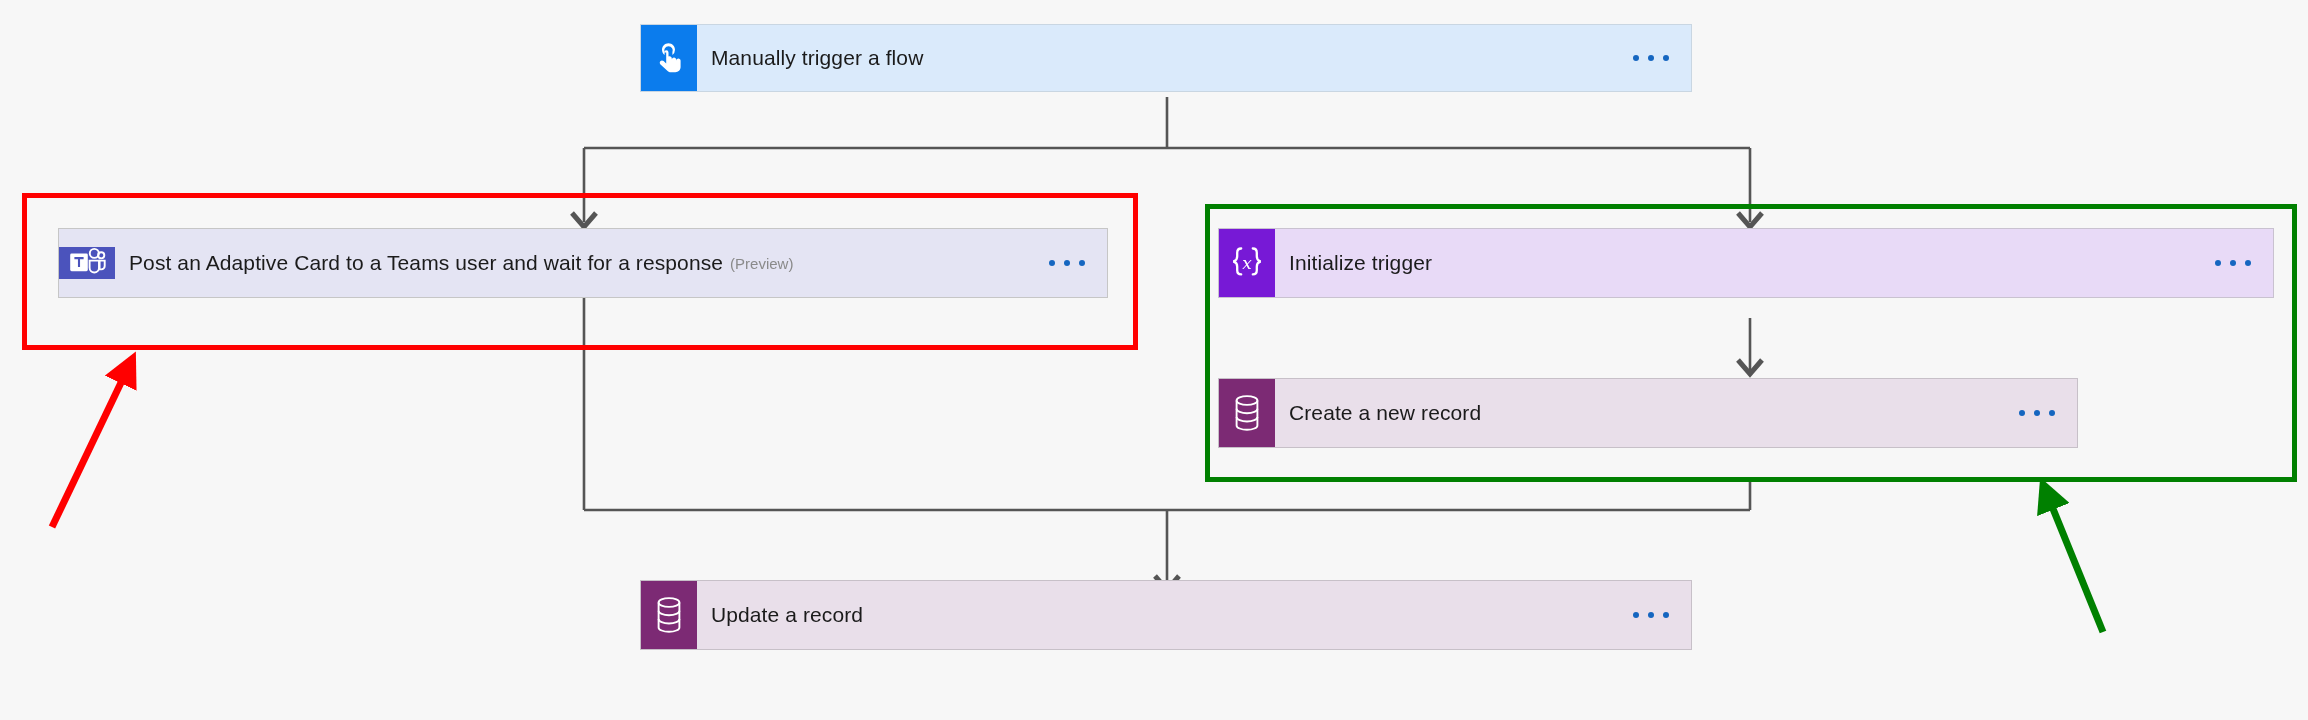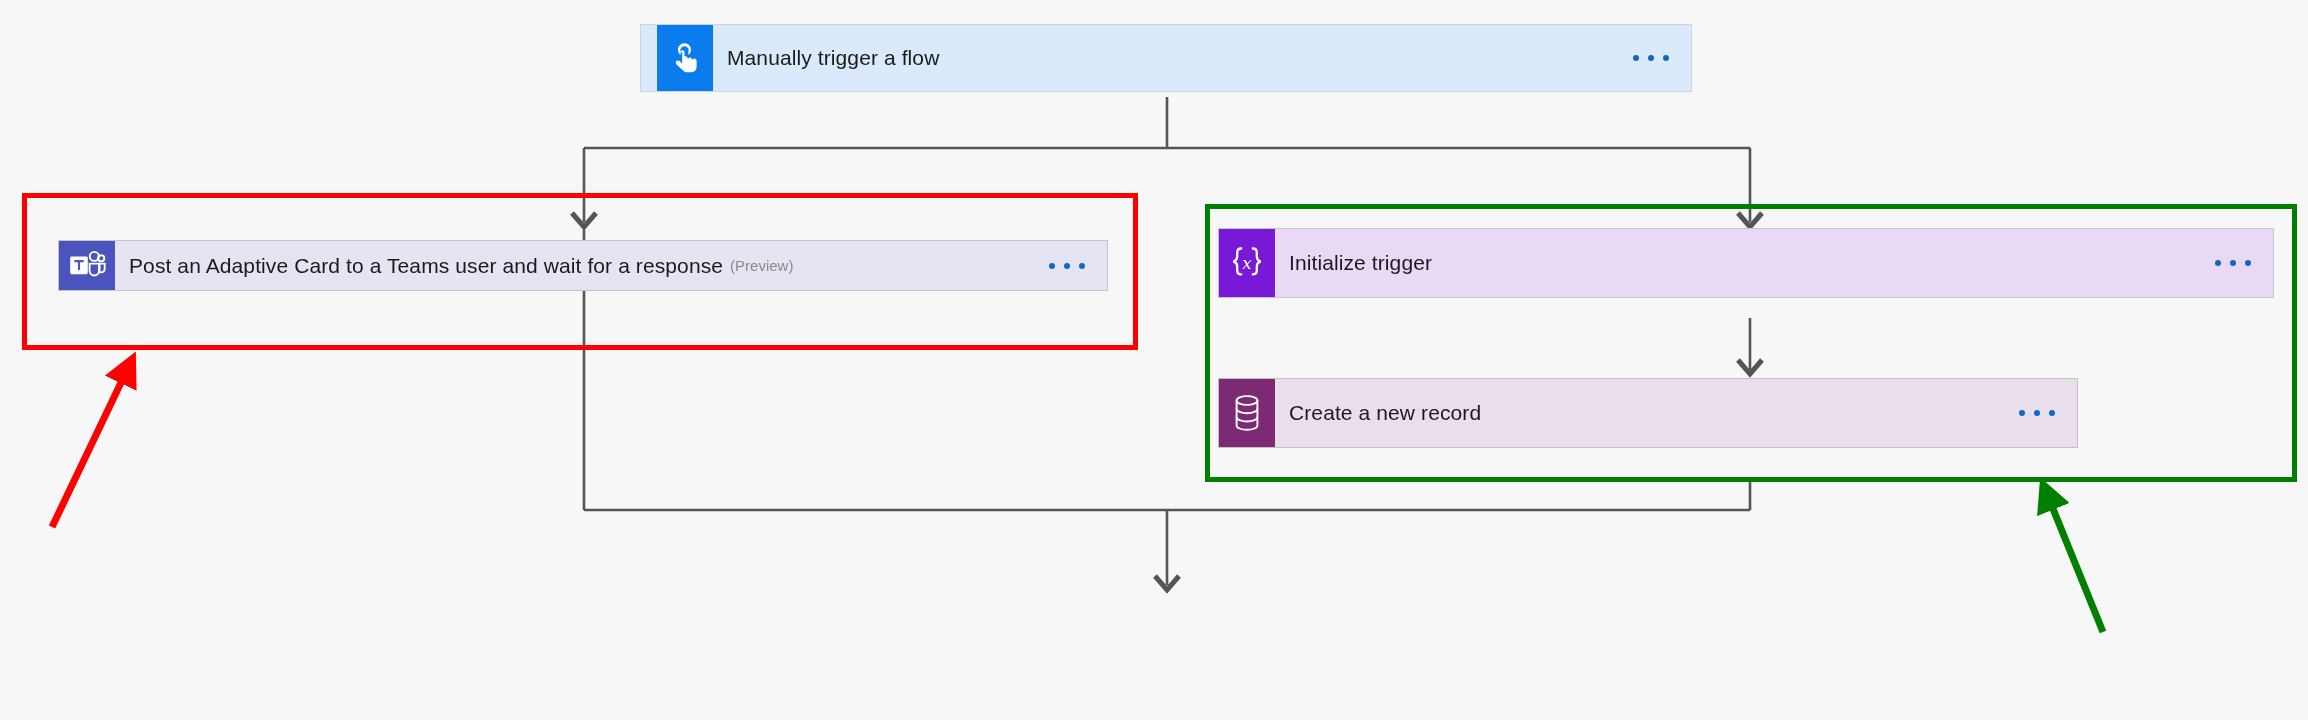--- a/index.html
+++ b/index.html
@@ -71,21 +71,21 @@
   }
   .node-ellipsis i {
     display: block;
     width: 6px;
     height: 6px;
     border-radius: 50%;
     background: #1566c0;
   }
 
   
-  .node.trigger        { background: #daeafb; border-color: #c9d6e2; padding-left: 16px; }
+  .node.trigger        { background: #daeafb; border-color: #c9d6e2; }
   .node.trigger .node-icon  { background: #0b7ced; }
   .node.teams          { background: #e4e4f3; border-color: #c6c6c6; }
   .node.teams .node-icon    { background: #4b53bc; }
   .node.variable       { background: #e8daf7; border-color: #c9c2d0; }
   .node.variable .node-icon { background: #7719d6; }
   .node.record         { background: #e9dfea; border-color: #c7c0c8; }
   .node.record .node-icon   { background: #7c2a74; }
 
   
   .annot-box {
@@ -150,21 +150,21 @@
     <div class="node-body">
       <span class="node-title">Manually trigger a flow</span>
     </div>
     <div class="node-ellipsis">
       <i></i>
       <i></i>
       <i></i>
     </div>
   </div>
 
-  <div class="node teams" style="left:58px; top:240px; width:1050px; height:51px;">
+  <div class="node teams" style="left:58px; top:228px; width:1050px; height:70px;align-items:center;">
     <div class="node-icon">
       <svg width="38" height="32" viewBox="0 0 38 32" xmlns="http://www.w3.org/2000/svg">
         <circle cx="26.3" cy="6.4" r="4.5" fill="none" stroke="#ffffff" stroke-width="1.9"></circle>
         <circle cx="33.2" cy="8.3" r="3.1" fill="none" stroke="#ffffff" stroke-width="1.9"></circle>
         <path d="M21.6 13.6h9.4v7.2a4.7 4.7 0 0 1-4.7 4.7 4.7 4.7 0 0 1-4.7-4.7z" fill="none" stroke="#ffffff" stroke-width="1.9"></path>
         <path d="M31.6 13.6h5.1v5.5a3.3 3.3 0 0 1-3.3 3.3h-1.8z" fill="none" stroke="#ffffff" stroke-width="1.9"></path>
         <rect x="2.2" y="6.6" width="17.6" height="17.6" rx="1.4" fill="#ffffff"></rect>
         <path d="M6.4 11.1h9.2M11 11.1v8.9" stroke="#4b53bc" stroke-width="2.1" fill="none"></path>
       </svg>
     </div>
@@ -211,20 +211,40 @@
     <div class="node-body">
       <span class="node-title">Create a new record</span>
     </div>
     <div class="node-ellipsis">
       <i></i>
       <i></i>
       <i></i>
     </div>
   </div>
 
+  <div class="node record" style="left:640px; top:580px; width:1052px; height:70px;">
+    <div class="node-icon">
+      <svg width="30" height="40" viewBox="0 0 30 40" xmlns="http://www.w3.org/2000/svg">
+        <g fill="none" stroke="#ffffff" stroke-width="1.9">
+          <ellipse cx="15" cy="7.5" rx="10.4" ry="4.4"></ellipse>
+          <path d="M4.6 7.5v8.3c0 2.4 4.7 4.4 10.4 4.4s10.4-2 10.4-4.4V7.5"></path>
+          <path d="M4.6 15.8v8.3c0 2.4 4.7 4.4 10.4 4.4s10.4-2 10.4-4.4v-8.3"></path>
+          <path d="M4.6 24.1v8.3c0 2.4 4.7 4.4 10.4 4.4s10.4-2 10.4-4.4v-8.3"></path>
+        </g>
+      </svg>
+    </div>
+    <div class="node-body">
+      <span class="node-title">Update a record</span>
+    </div>
+    <div class="node-ellipsis">
+      <i></i>
+      <i></i>
+      <i></i>
+    </div>
+  </div>
 
   <div class="annot-box red" style="left:22px; top:193px; width:1116px; height:157px;"></div>
 
   <div class="annot-box green" style="left:1205px; top:204px; width:1092px; height:278px;"></div>
 
   <svg id="annotations" viewBox="0 0 2308 720" xmlns="http://www.w3.org/2000/svg">
     <defs>
       <marker id="arrow-red" markerWidth="5" markerHeight="5" refX="2.4" refY="2.5" orient="auto">
         <path d="M0,0 L5,2.5 L0,5 z" fill="#ff0000"></path>
       </marker>

